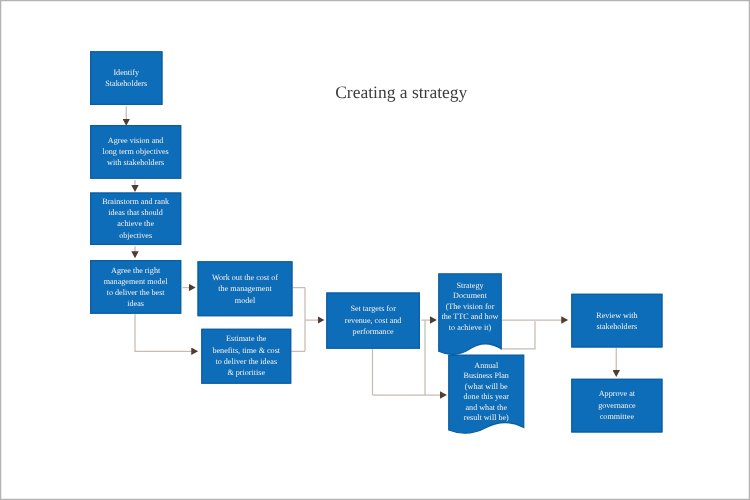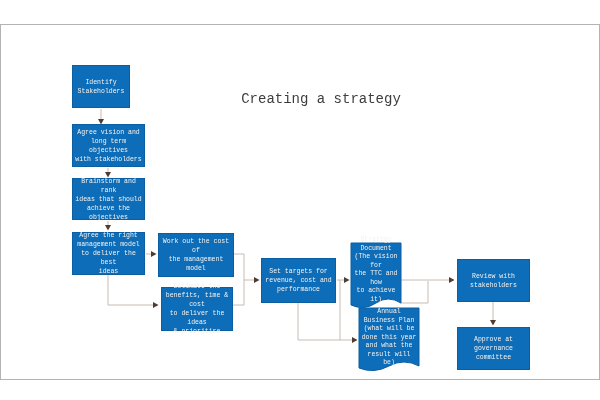--- a/index.html
+++ b/index.html
@@ -1,24 +1,23 @@
 <!DOCTYPE html>
 <html style="--background: #ffffff; --frame: #b3b3b3; --node-fill: #0e6db9; --node-border: #0b5ea2; --node-text: #f6f2ec; --connector: #c6bcb2; --arrowhead: #503c30; --title: #3d3d3d;"><head>
 <meta charset="utf-8">
 <style>
   html,body{margin:0;padding:0;background:#fff;}
   #canvas{
     position:relative;
-    width:600px;height:356px;
+    width:600px;height:400px;
     background:var(--background,#fff);
     border:1px solid var(--frame,#b3b3b3);
     box-sizing:border-box;
     overflow:hidden;
-    font-family:Liberation Mono, monospace;
-    margin-top:24px;
+    font-family:Liberation Serif, serif;
   }
   #wires{position:absolute;left:0;top:0;width:600px;height:400px;}
   .edge{stroke:var(--connector,#c6bcb2);stroke-width:1;fill:none;}
   .ah{fill:var(--arrowhead,#503c30);}
   .docshape{fill:var(--node-fill,#0e6db9);stroke:var(--node-border,#0b5ea2);stroke-width:1;}
   .node{
     position:absolute;
     display:flex;align-items:center;justify-content:center;
     text-align:center;
     color:var(--node-text,#f6f2ec);

